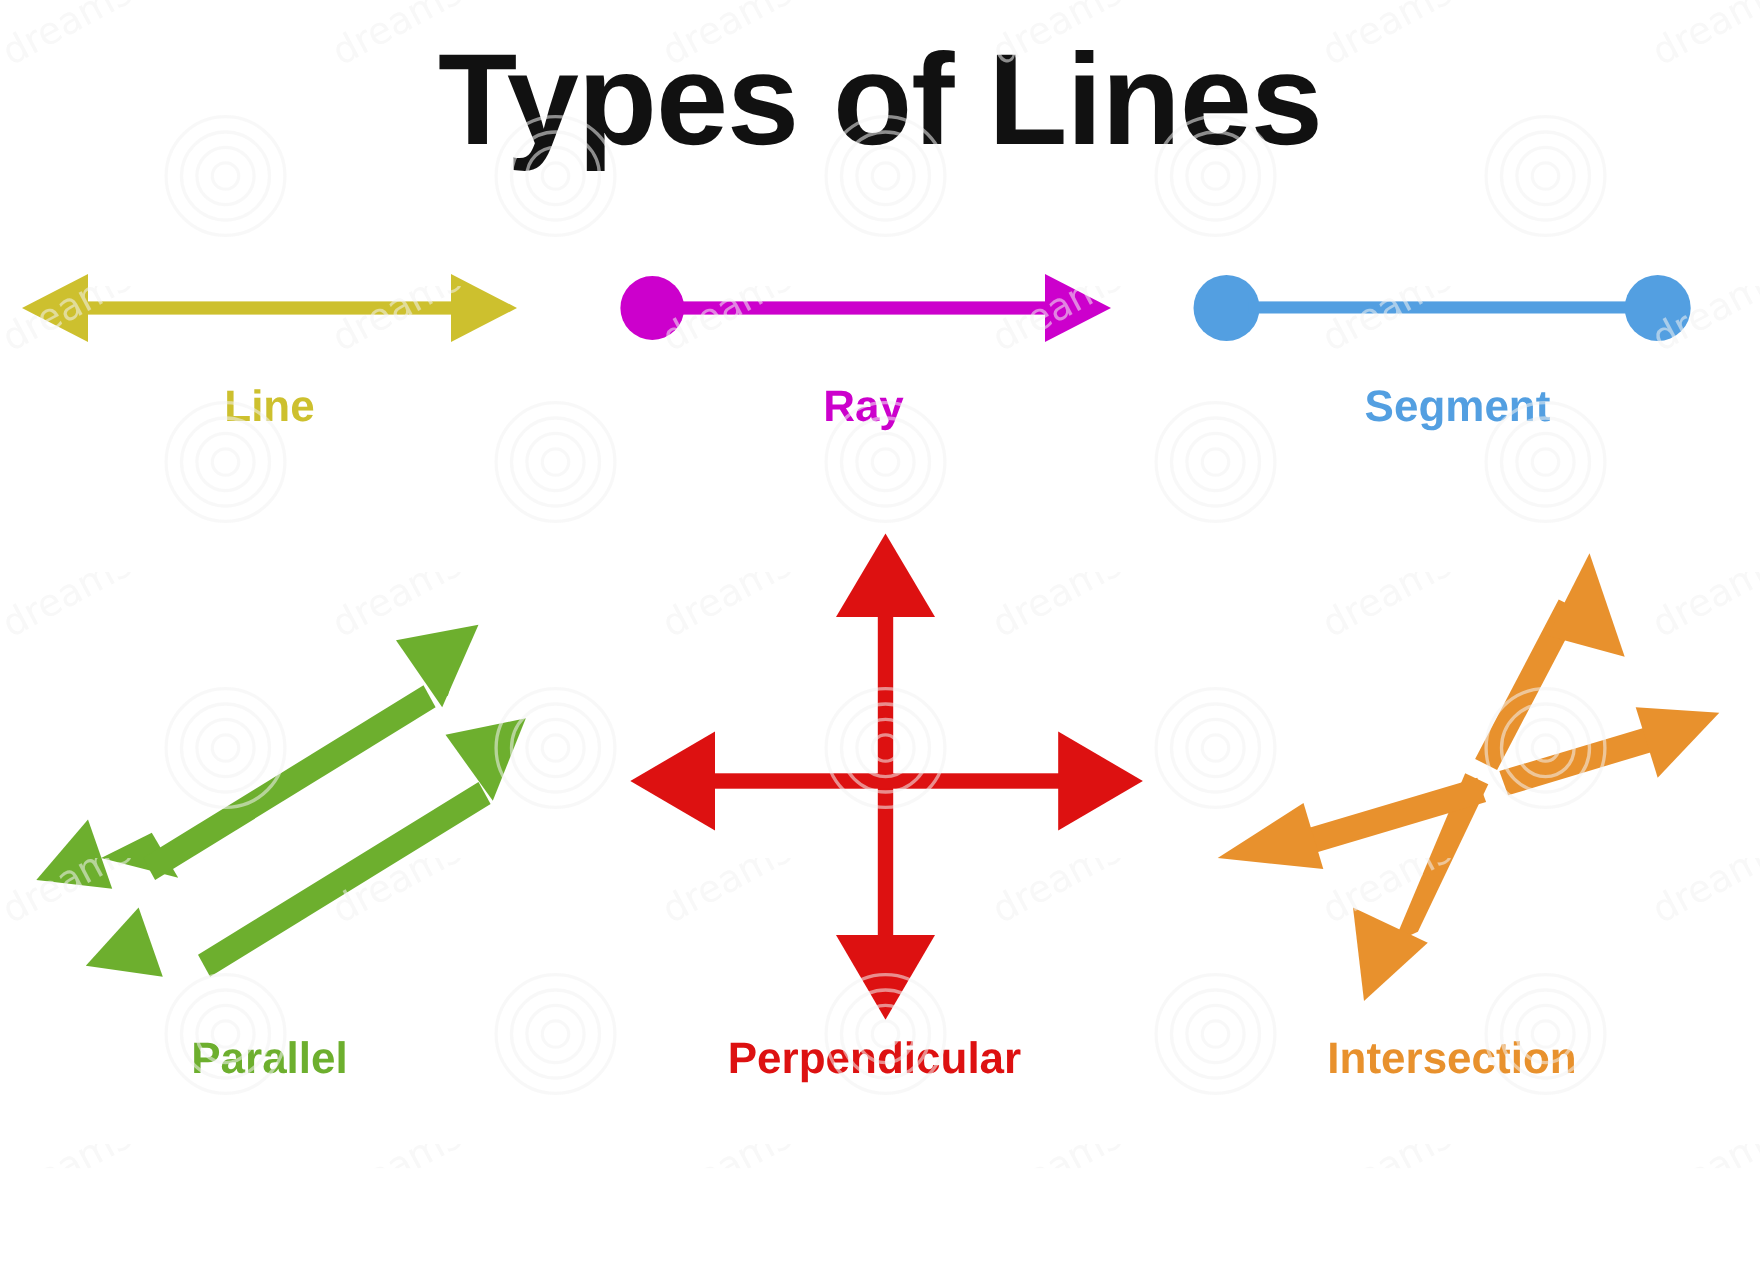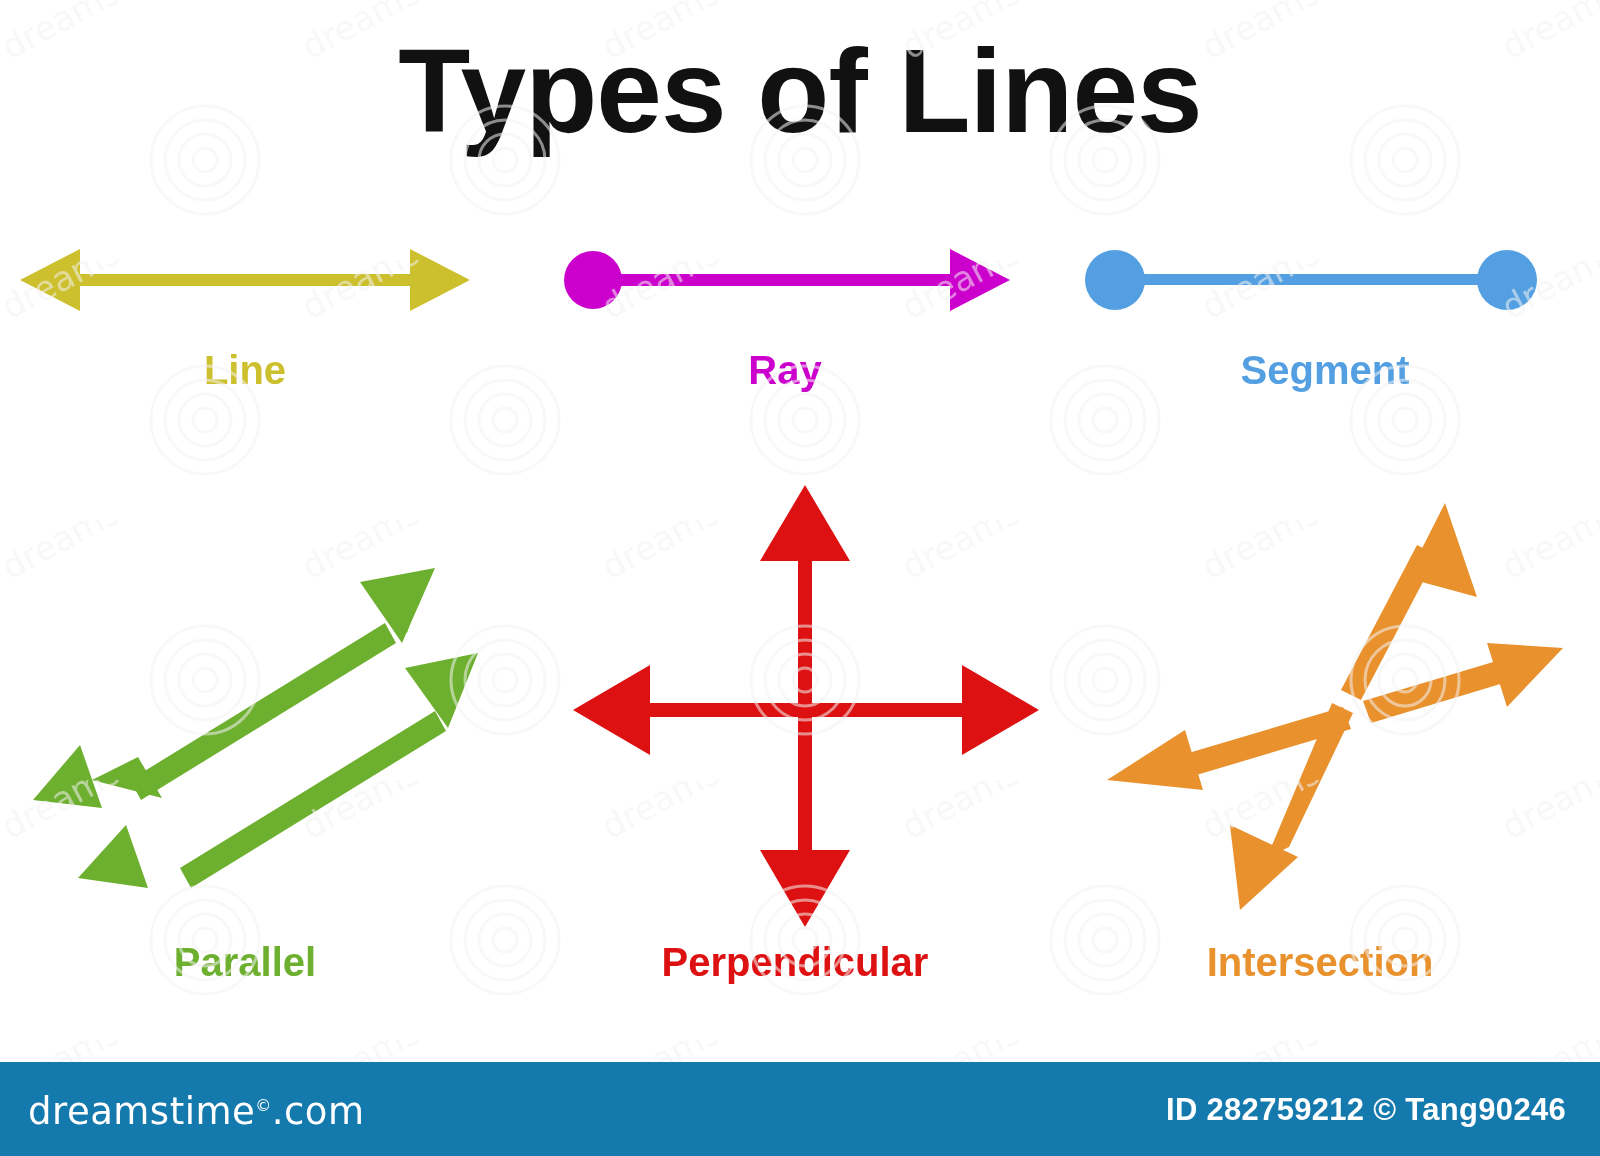--- a/index.html
+++ b/index.html
@@ -219,20 +219,14 @@
       <g fill="#e8912d">
         <polygon points="90,272 258,222 266,244 98,294"></polygon>
         <polygon points="278,216 425,172 432,194 286,238"></polygon>
         <polygon points="22,295 100,245 118,305"></polygon>
         <polygon points="478,163 402,158 422,222"></polygon>
       </g>
     </svg>
   </div>
   <div class="caption" id="cap-intersection" style="color:#e8912d">Intersection</div>
 
-  <div id="footer">
-    <div id="footer-logo">
-      <span>dreamstime</span><span class="reg">©</span><span>.com</span>
-    </div>
-    <div id="footer-credit">ID 282759212 © Tang90246</div>
-  </div>
 
 </div>
 
 </body></html>

